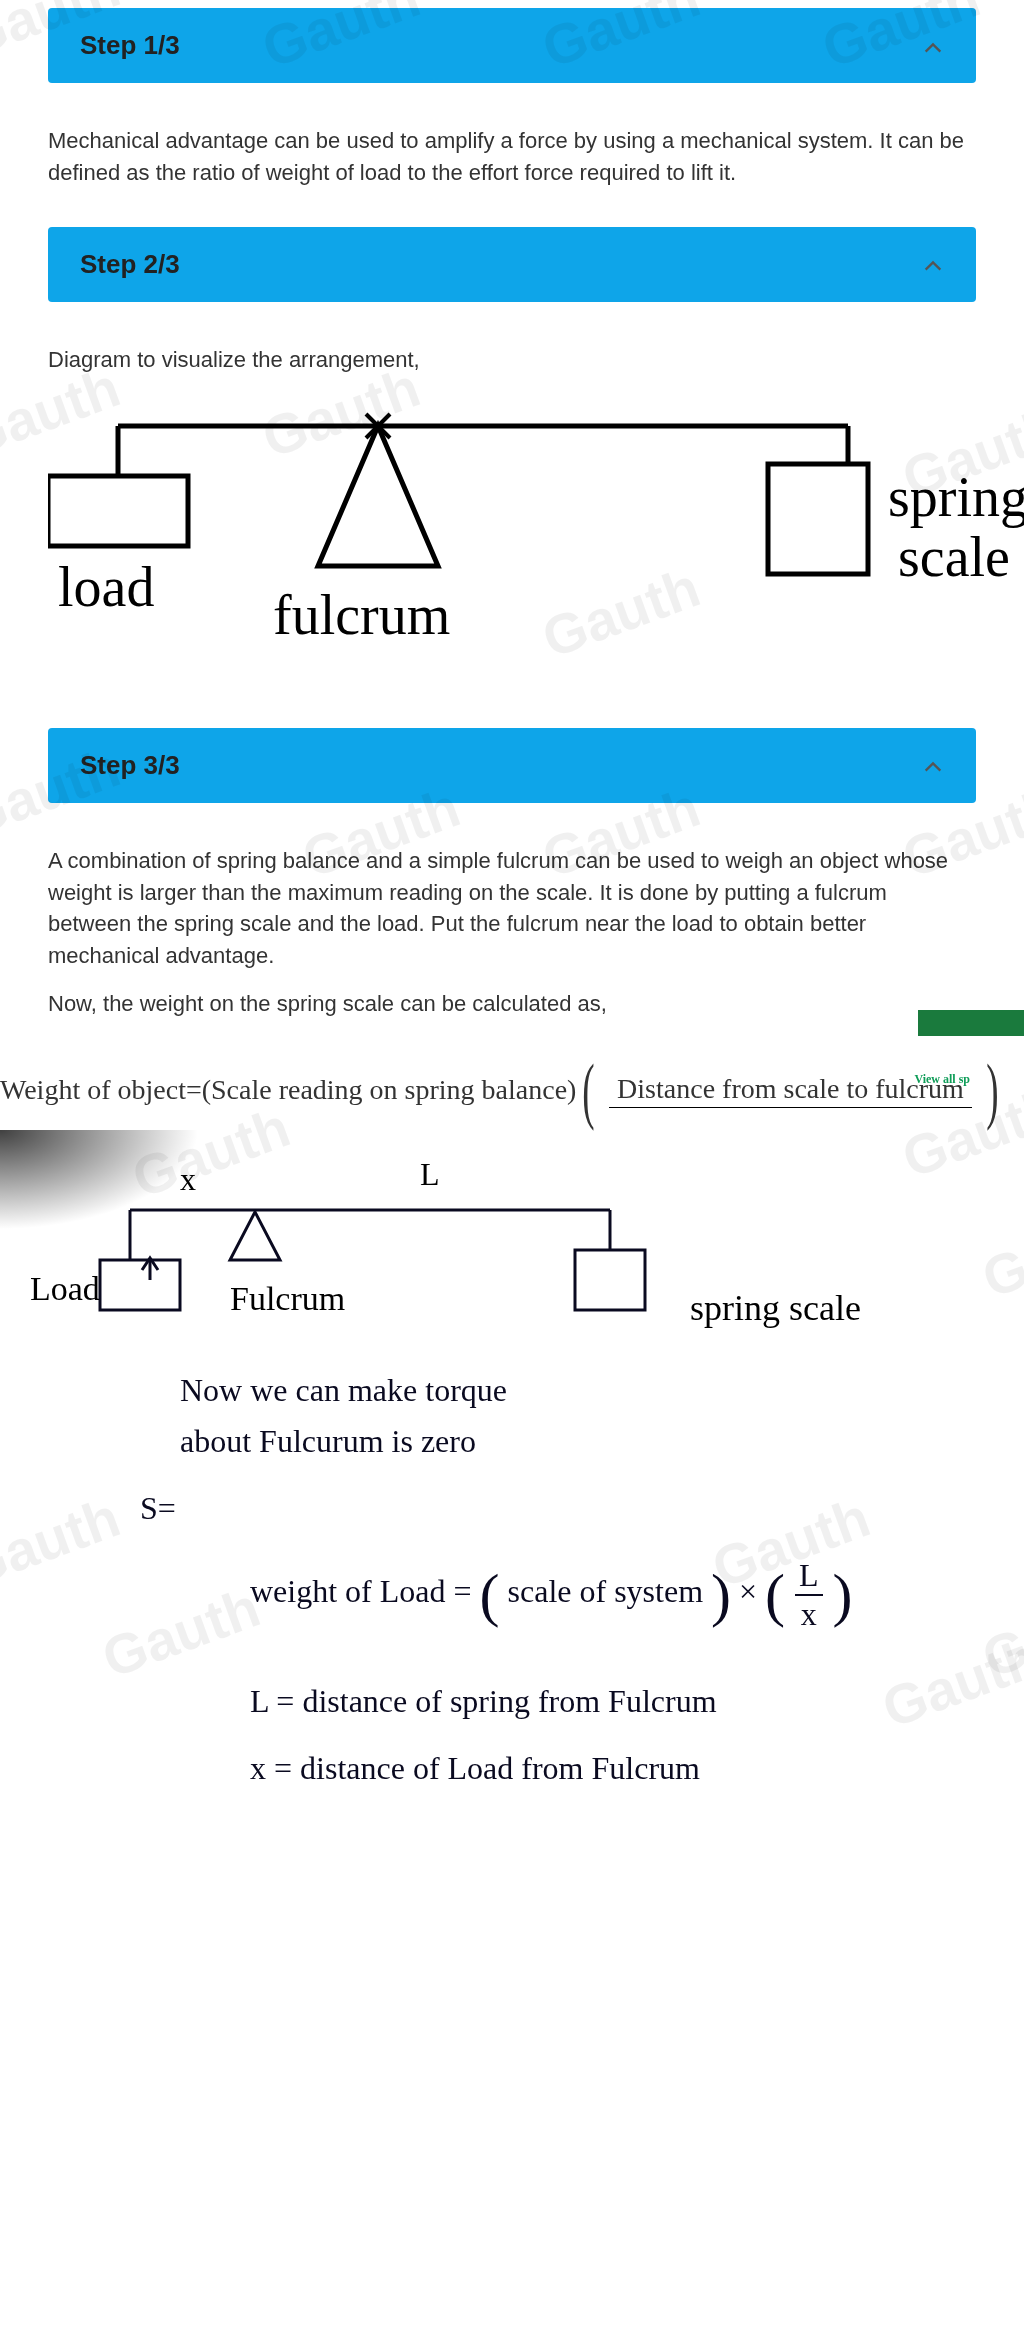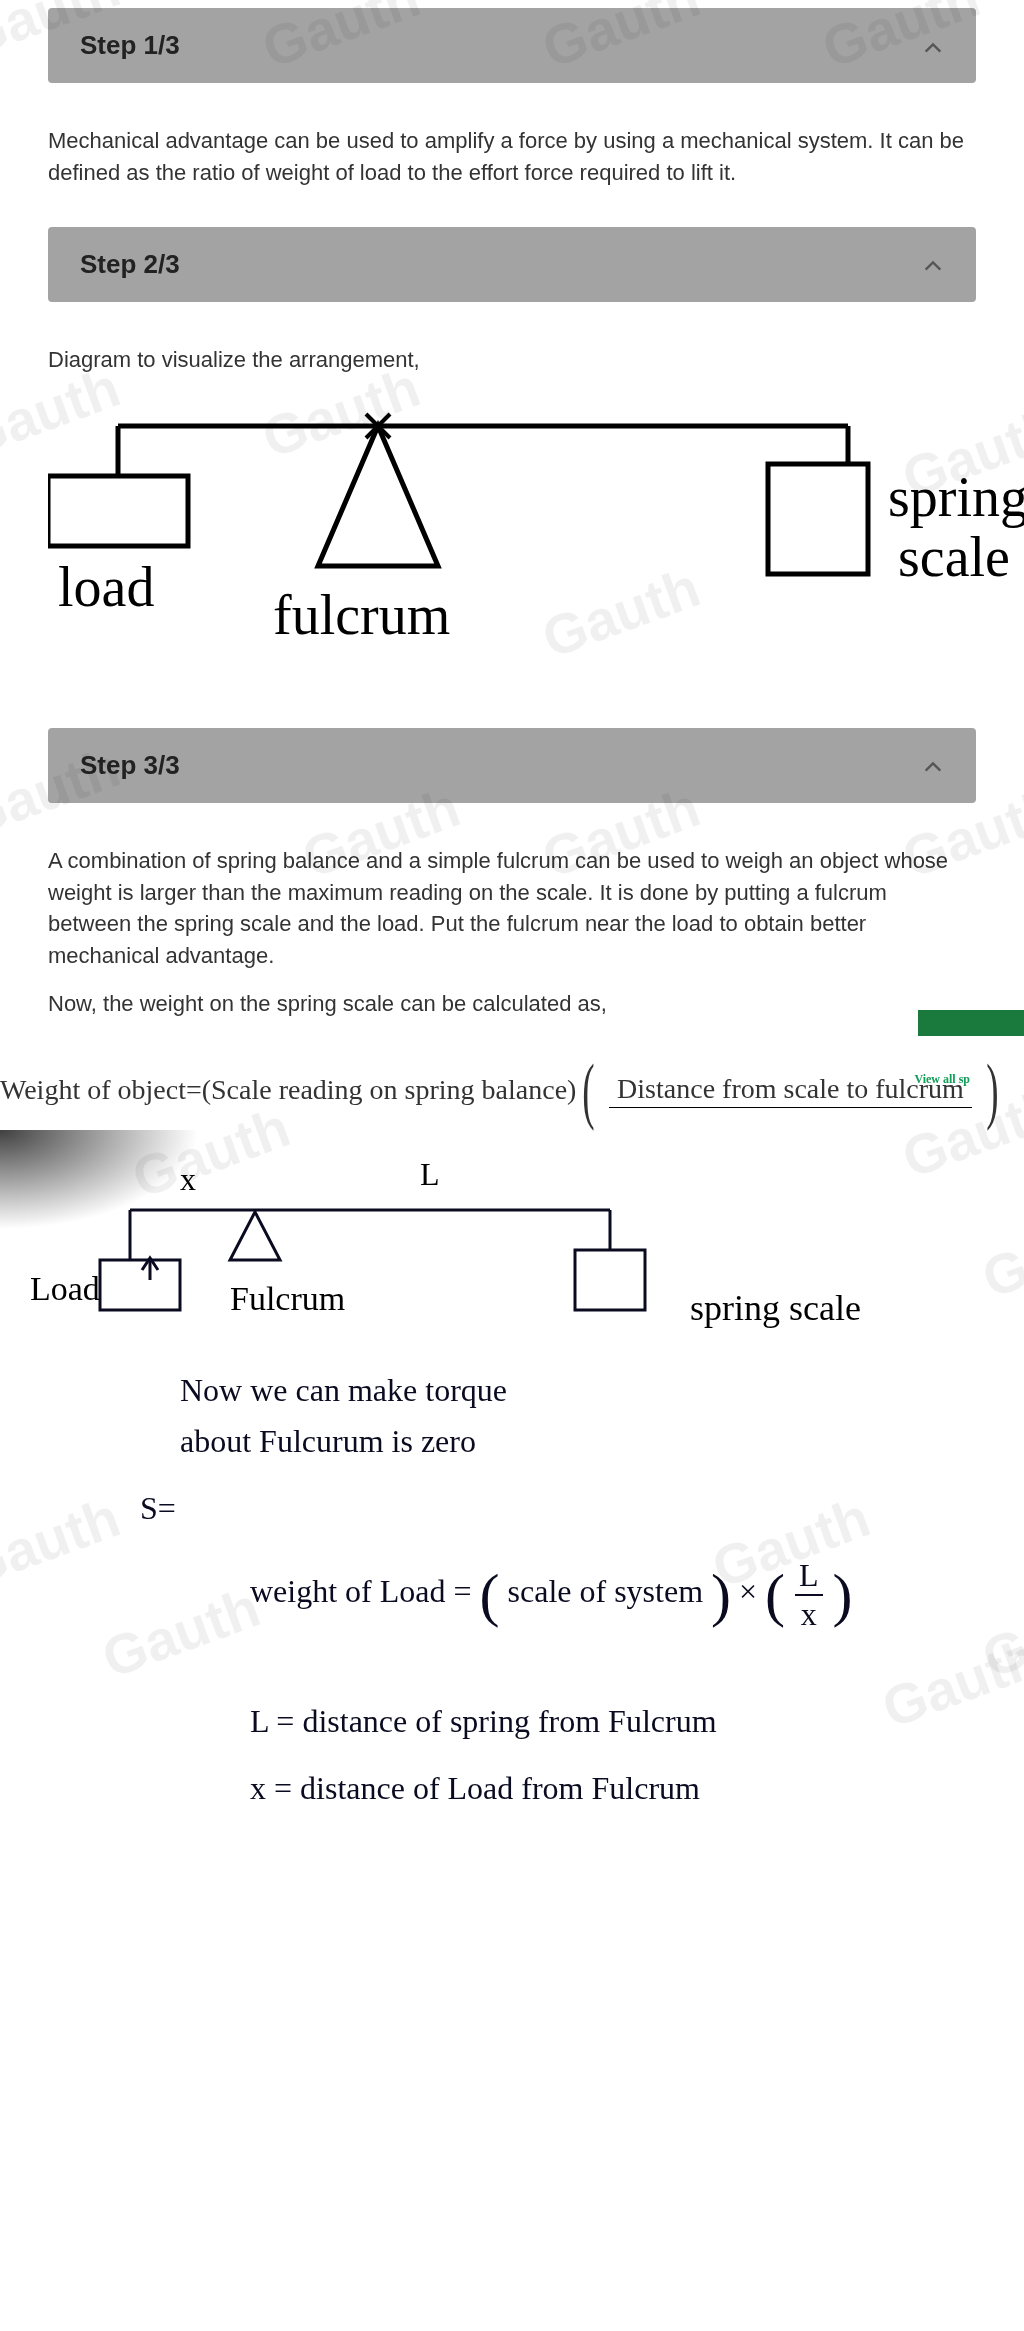--- a/index.html
+++ b/index.html
@@ -14,21 +14,21 @@
     position: absolute;
     color: rgba(0,0,0,0.06);
     font-size: 56px;
     font-weight: 600;
     transform: rotate(-20deg);
     pointer-events: none;
     user-select: none;
     z-index: 5;
   }
   .step-header {
-    background: #a3a3a3;
+    background: #0ea5e9;
     padding: 22px 32px;
     font-size: 26px;
     font-weight: 700;
     color: #222;
     display: flex;
     justify-content: space-between;
     align-items: center;
     margin: 8px 48px 0 48px;
     border-radius: 4px;
   }
@@ -243,15 +243,15 @@
     <span class="hand-bigp">)</span>
     <span> × </span>
     <span class="hand-bigp">(</span>
     <span class="hand-frac">
       <span class="n">L</span>
       <span class="d">x</span>
     </span>
     <span class="hand-bigp">)</span>
   </div>
 
-  <div class="hand-eqline" style="margin-top:70px;">L =    distance   of   spring    from  Fulcrum</div>
+  <div class="hand-eqline" style="margin-top:50px;">L =    distance   of   spring    from  Fulcrum</div>
   <div class="hand-eqline">x =    distance  of   Load      from  Fulcrum</div>
 </div>
 
 </body></html>

